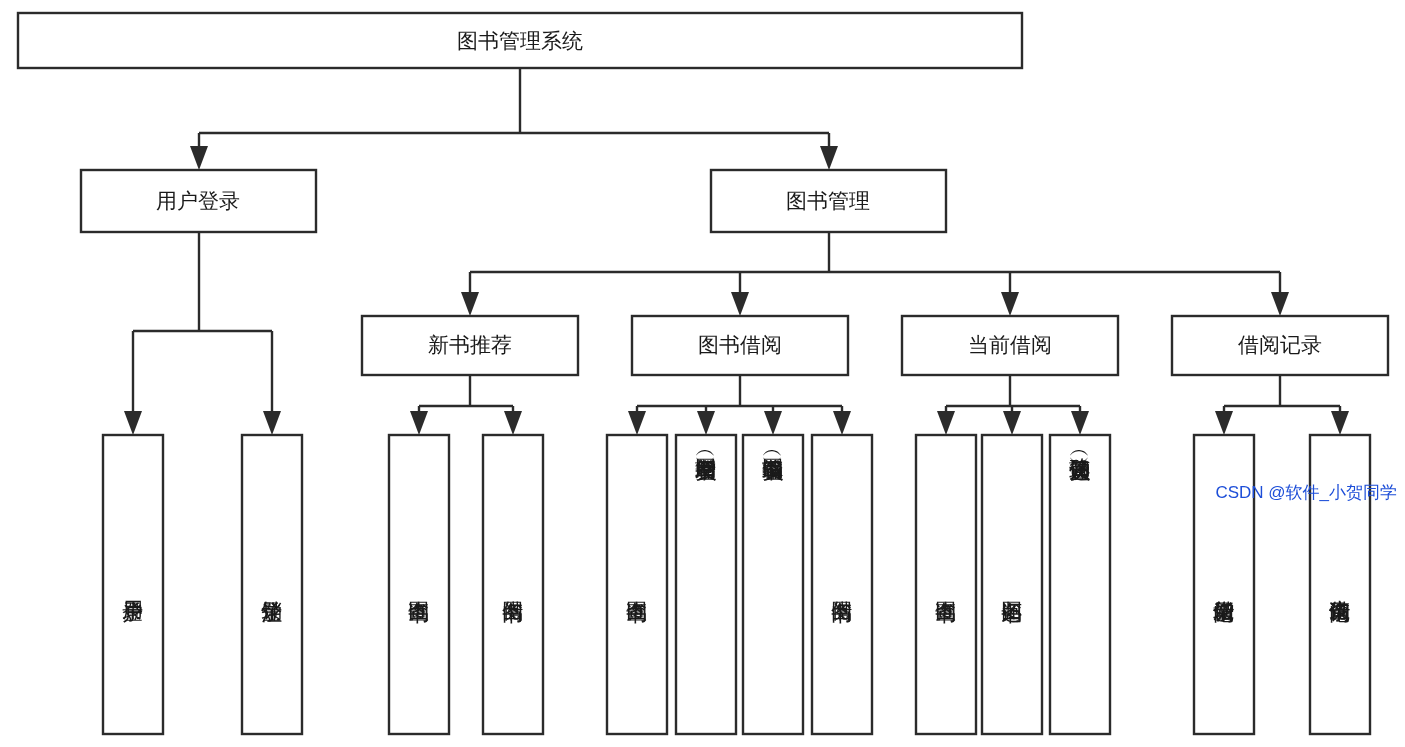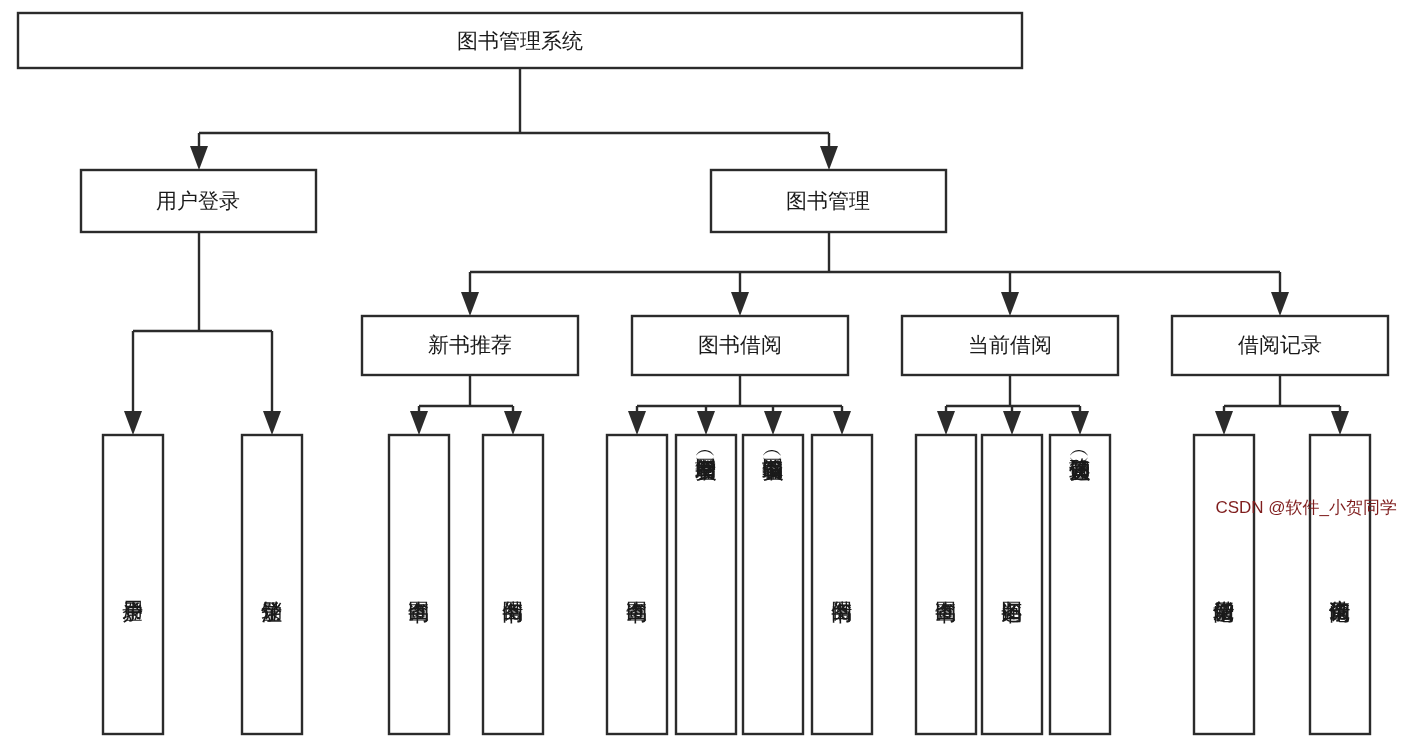--- a/index.html
+++ b/index.html
@@ -62,24 +62,24 @@
     color: #1a1a1a;
     line-height: 1.02;
     text-align: center;
     letter-spacing: 0.5px;
     white-space: pre;
     pointer-events: none;
   }
   .watermark {
     position: absolute;
     right: 8px;
-    bottom: 5px;
+    bottom: 20px;
     font-family: "Liberation Sans", "DejaVu Sans", sans-serif;
     font-size: 17px;
-    color: #7f1d1d;
+    color: #1d4ed8;
     white-space: nowrap;
     user-select: none;
   }
 </style>
 </head>
 <body>
 
 <div id="diagram-root">
 
   <svg class="diagram" viewBox="0 0 1405 747">

